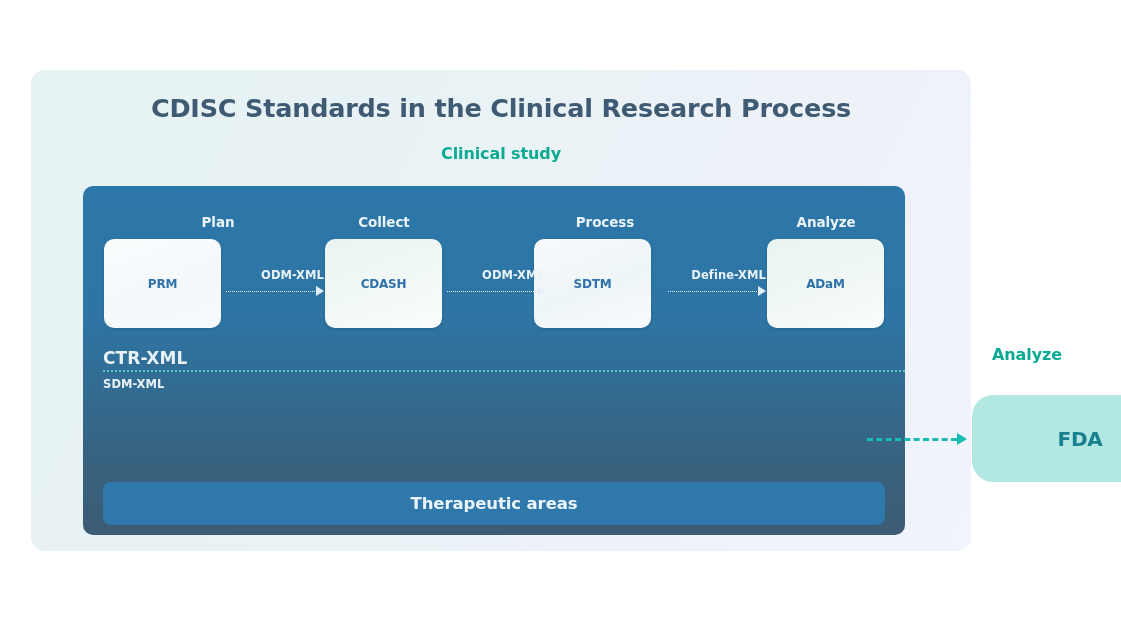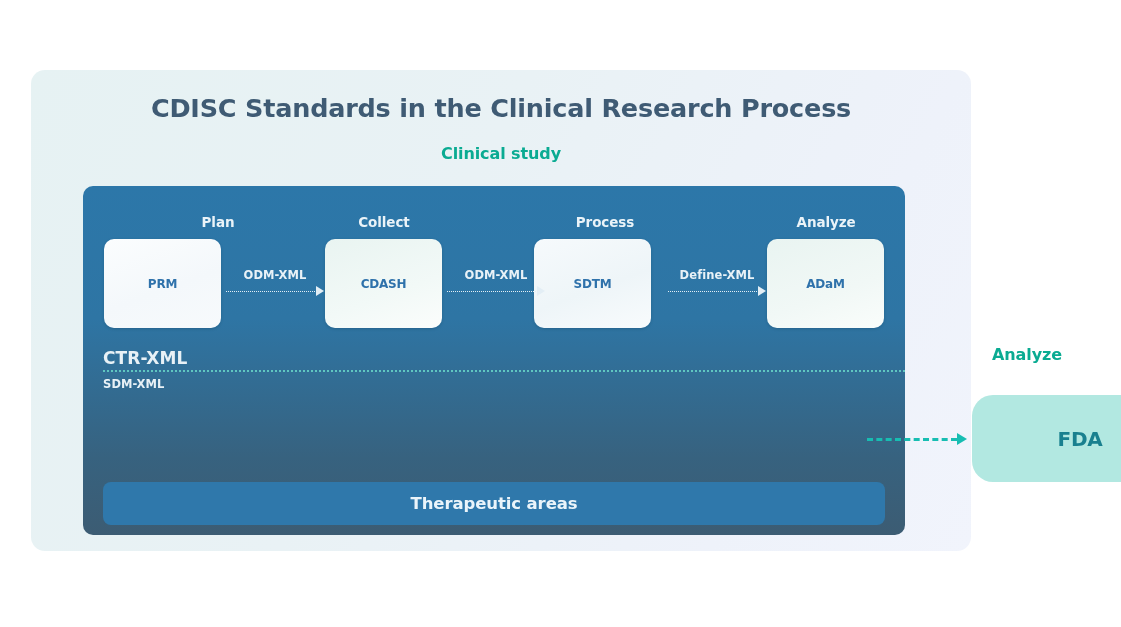--- a/index.html
+++ b/index.html
@@ -98,21 +98,21 @@
   
   .connector {
     position: absolute;
     top: 83px;
     height: 30px;
   }
   .connector .conn-label {
     position: absolute;
     top: -1px;
     width: 100%;
-    text-align: center;
+    text-align: right;
     font-size: 11.5px;
     font-weight: bold;
     color: #e9f2f7;
     letter-spacing: 0.1px;
   }
   .connector .conn-line {
     position: absolute;
     top: 22px;
     left: 0;
     right: 9px;

